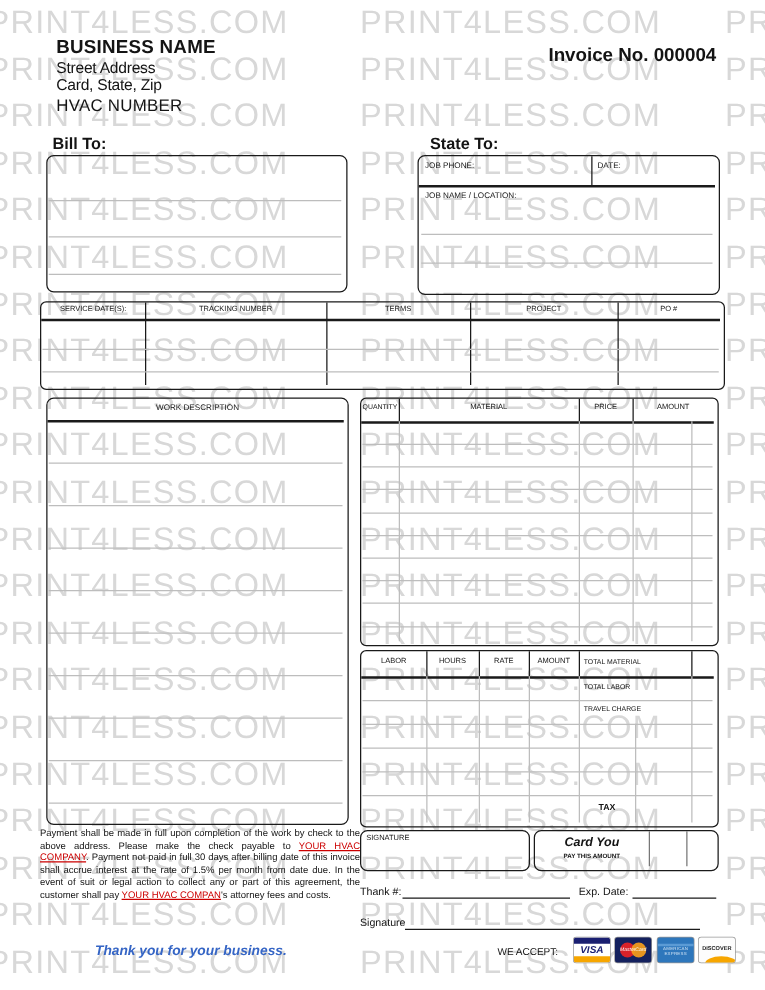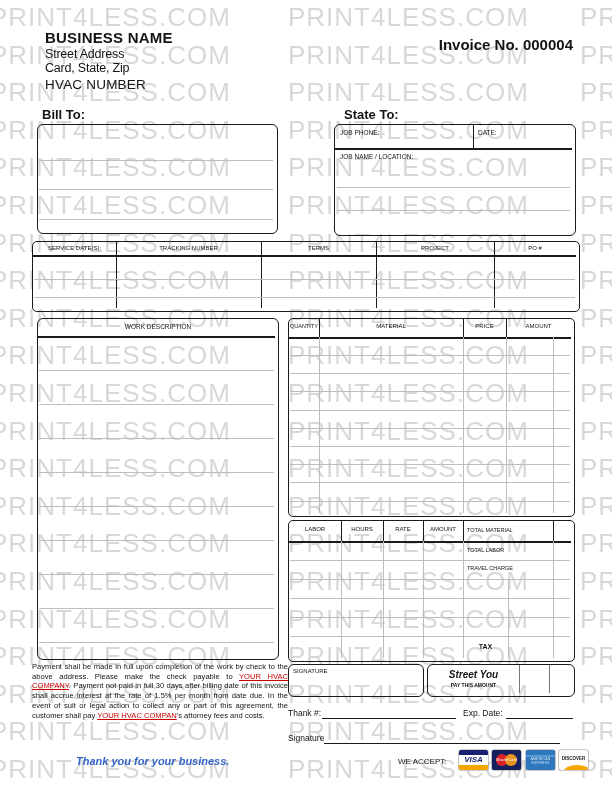--- a/index.html
+++ b/index.html
@@ -233,21 +233,21 @@
         <div style="position: absolute; left: 1px; top: 77px; width: 280px; height: 1px; background: rgb(189, 189, 189);"></div>
         <div style="position: absolute; left: 1px; top: 96px; width: 280px; height: 1px; background: rgb(189, 189, 189);"></div>
         <div style="position: absolute; left: 1px; top: 115px; width: 280px; height: 1px; background: rgb(189, 189, 189);"></div>
         <div style="position: absolute; left: 219px; top: 58px; width: 1px; height: 79px; background: rgb(189, 189, 189);"></div>
       </div>
 
     <div class="box" style="left:288px;top:664px;width:134px;height:31px;">
       <div class="abs t6" style="left:4px;top:3px;">SIGNATURE</div>
     </div>
     <div class="box" id="pay-box" style="left:427px;top:664px;width:146px;height:31px;">
-      <div class="abs" style="left:0;top:4px;width:91px;text-align:center;font-size:10px;font-weight:bold;font-style:italic;">Street You</div>
+      <div class="abs" style="left:0;top:4px;width:91px;text-align:center;font-size:10px;font-weight:bold;font-style:italic;">Card You</div>
       <div class="abs" style="left:0;top:17px;width:91px;text-align:center;font-size:5px;font-weight:bold;">PAY THIS AMOUNT</div>
     <div style="position: absolute; left: 91px; top: 0px; width: 1px; height: 28px; background: rgb(119, 119, 119);"></div>
         <div style="position: absolute; left: 121px; top: 0px; width: 1px; height: 28px; background: rgb(119, 119, 119);"></div>
       </div>
 
     <div class="terms">
       <p id="terms-text"><span>Payment shall be made in full upon completion of the work by check to the above address. Please make the check payable to </span><span class="red">YOUR HVAC COMPANY</span><span>. Payment not paid in full 30 days after billing date of this invoice shall accrue interest at the rate of 1.5% per month from date due. In the event of suit or legal action to collect any or part of this agreement, the customer shall pay </span><span class="red">YOUR HVAC COMPAN</span><span>'s attorney fees and costs.</span></p>
     </div>
 
     <div class="abs" style="left:288px;top:708px;font-size:8.5px;">Thank #:</div>

